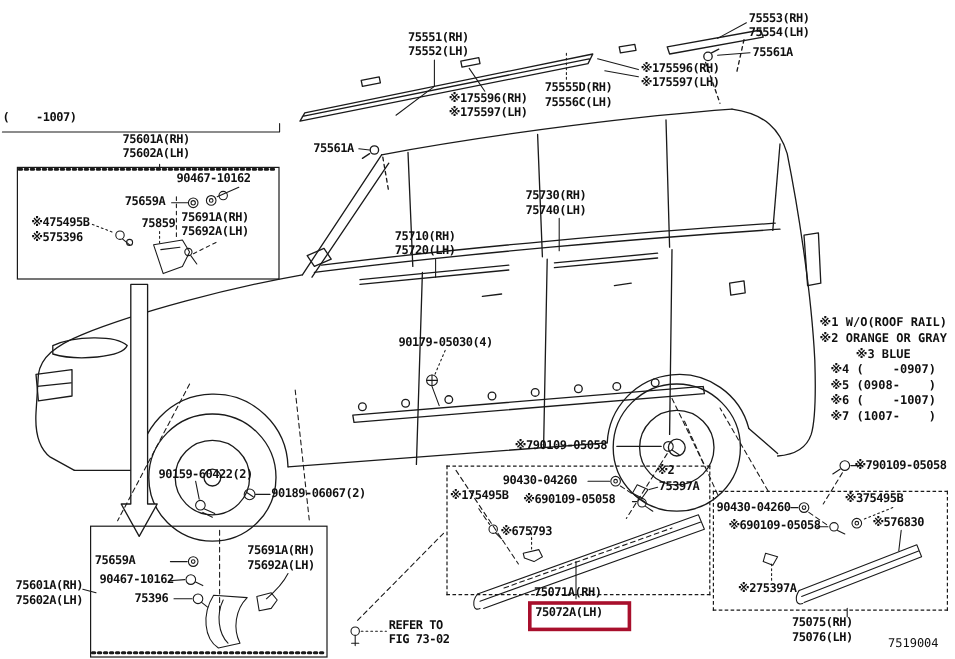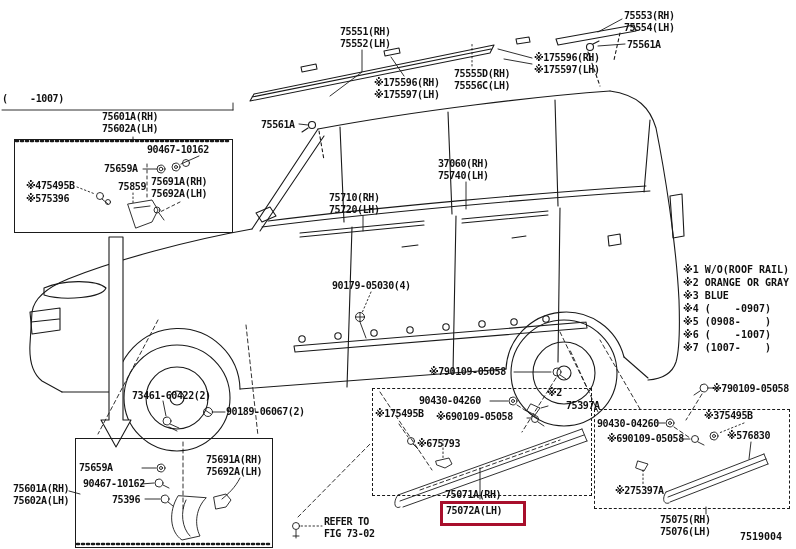--- a/index.html
+++ b/index.html
@@ -2,26 +2,26 @@
 <html><head>
 <meta charset="utf-8">
 <style>
   html,body{margin:0;padding:0;background:#fff;}
   .stage{position:relative;width:796px;height:549px;background:#ffffff;overflow:hidden;
          font-family:"DejaVu Sans Mono","DejaVu Sans",monospace;}
   .stage svg{position:absolute;left:0;top:0;}
   .lbl{position:absolute;font-size:10px;font-weight:bold;line-height:12px;
        letter-spacing:-0.4px;color:#101010;white-space:pre;}
   .lbl.small{font-size:10px;}
-  .note-line{font-size:10px;font-weight:bold;line-height:13px;white-space:pre;color:#101010;}
+  .note-line{font-size:10px;font-weight:bold;line-height:13px;white-space:pre;color:#101010;text-align:center;}
   .box{position:absolute;border:1px solid #1a1a1a;}
   .box.dashed{border:1px dashed #1a1a1a;}
   .hl{position:absolute;border:3px solid #a80f2c;background:#fff;}
   .hl .lbl{position:absolute;left:3px;top:1px;}
-  .figcode{font-weight:bold;letter-spacing:0;}
+  .figcode{font-weight:normal;letter-spacing:0;}
 </style>
 </head>
 <body>
 
 <div class="stage">
 
   <svg width="796" height="549" viewBox="0 0 796 549">
     <g fill="none" stroke="#1a1a1a" stroke-width="1.1" stroke-linecap="round" stroke-linejoin="round">
 
       <g>
@@ -219,41 +219,41 @@
   <div class="lbl" style="left:147px;top:144px">90467-10162</div>
   <div class="lbl" style="left:104px;top:163px">75659A</div>
   <div class="lbl" style="left:151px;top:176px">75691A(RH)
 75692A(LH)</div>
   <div class="lbl" style="left:118px;top:181px">75859</div>
   <div class="lbl" style="left:26px;top:180px">※475495B</div>
   <div class="lbl" style="left:26px;top:193px">※575396</div>
 
   <div class="lbl" style="left:329px;top:192px">75710(RH)
 75720(LH)</div>
-  <div class="lbl" style="left:438px;top:158px">37060(RH)
+  <div class="lbl" style="left:438px;top:158px">75730(RH)
 75740(LH)</div>
   <div class="lbl" style="left:332px;top:280px">90179-05030(4)</div>
 
   <div style="position:absolute;left:683px;top:263px">
     <div class="note-line">※1 W/O(ROOF RAIL)</div>
     <div class="note-line">※2 ORANGE OR GRAY</div>
     <div class="note-line">※3 BLUE</div>
     <div class="note-line">※4 (    -0907)</div>
     <div class="note-line">※5 (0908-    )</div>
     <div class="note-line">※6 (    -1007)</div>
     <div class="note-line">※7 (1007-    )</div>
   </div>
 
-  <div class="lbl" style="left:132px;top:390px">73461-60422(2)</div>
+  <div class="lbl" style="left:132px;top:390px">90159-60422(2)</div>
   <div class="lbl" style="left:226px;top:406px">90189-06067(2)</div>
 
   <div class="lbl" style="left:429px;top:366px">※790109-05058</div>
   <div class="lbl" style="left:419px;top:395px">90430-04260</div>
   <div class="lbl" style="left:547px;top:387px">※2</div>
-  <div class="lbl" style="left:566px;top:400px">75397A</div>
+  <div class="lbl" style="left:549px;top:400px">75397A</div>
   <div class="lbl" style="left:375px;top:408px">※175495B</div>
   <div class="lbl" style="left:436px;top:411px">※690109-05058</div>
   <div class="lbl" style="left:417px;top:438px">※675793</div>
   <div class="lbl" style="left:445px;top:489px">75071A(RH)</div>
 
   <div class="hl" style="left: 440px; top: 501px; width: 80px; height: 19px; border-color: rgb(168, 15, 44);">
     <div class="lbl">75072A(LH)</div>
   </div>
 
   <div class="lbl small" style="left:712px;top:383px">※790109-05058</div>

